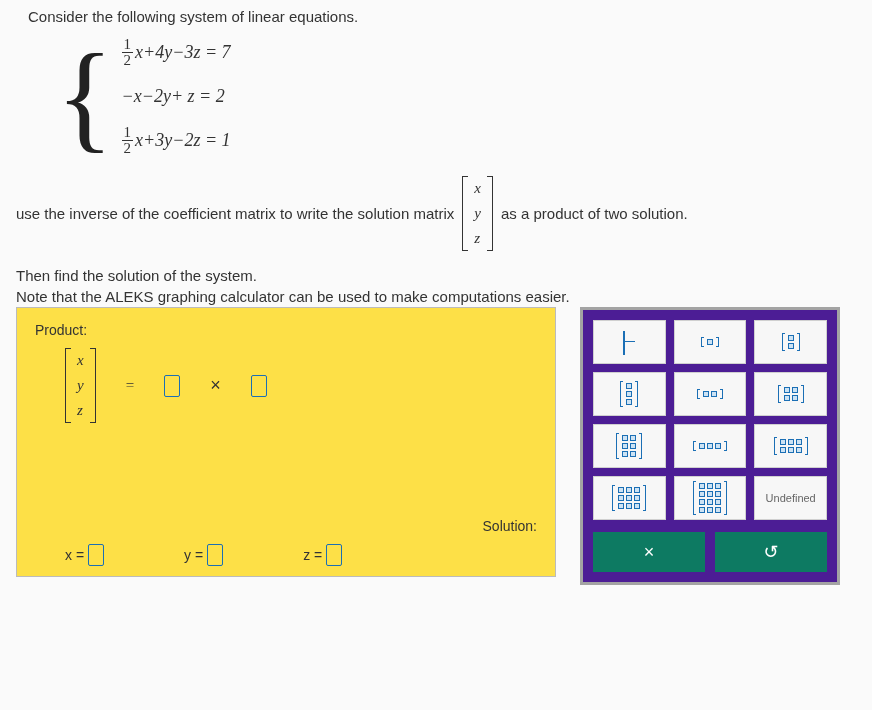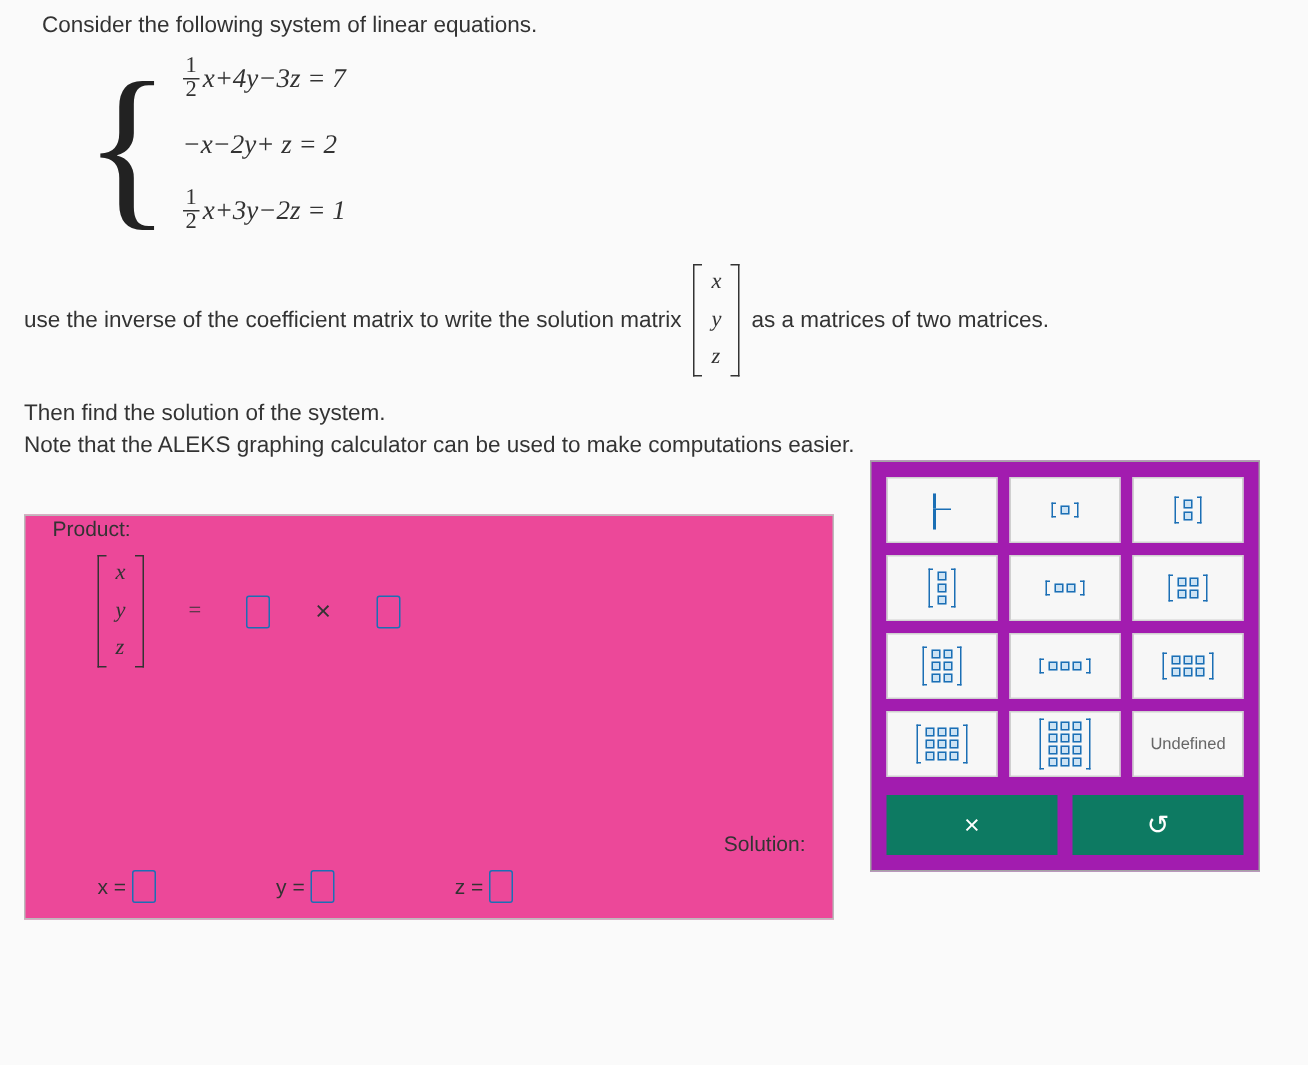--- a/index.html
+++ b/index.html
@@ -12,29 +12,29 @@
   .frac { display: inline-flex; flex-direction: column; align-items: center; font-style: normal; font-size: 15px; margin-right: 2px; }
   .frac .num, .frac .den { line-height: 1; padding: 0 2px; }
   .frac .num { border-bottom: 1px solid #333; }
   .inverse-line { display: flex; align-items: center; gap: 8px; margin-bottom: 14px; }
   .col-vector { display: inline-flex; align-items: center; font-family: 'Times New Roman', serif; font-style: italic; }
   .col-vector .br-l { border-left: 1.5px solid #333; border-top: 1.5px solid #333; border-bottom: 1.5px solid #333; width: 6px; align-self: stretch; }
   .col-vector .br-r { border-right: 1.5px solid #333; border-top: 1.5px solid #333; border-bottom: 1.5px solid #333; width: 6px; align-self: stretch; }
   .col-vector .cells { display: flex; flex-direction: column; gap: 8px; padding: 4px 6px; }
   .instructions { line-height: 1.4; }
   .workarea { display: flex; gap: 24px; align-items: flex-start; }
-  .panel { border: 1px solid #bbb; background: #ec4899; padding: 0 18px; width: 540px; height: 270px; position: relative; margin-top: 36px; }
+  .panel { border: 1px solid #bbb; background: #fde047; padding: 14px 18px; width: 540px; height: 270px; position: relative; }
   .panel-label { margin-bottom: 10px; font-size: 14px; }
   .product-row { display: flex; align-items: center; gap: 30px; margin-left: 30px; margin-top: 4px; }
   .slot-box { width: 16px; height: 22px; border: 1.5px solid #1b6fb5; border-radius: 2px; display: inline-block; }
   .mult-x { font-size: 18px; }
   .solution-section { position: absolute; bottom: 10px; left: 18px; right: 18px; text-align: right; }
   .solution-row { display: flex; gap: 80px; margin-top: 6px; margin-left: 30px; }
   .sol-item { display: flex; align-items: center; gap: 4px; font-size: 14px; }
-  .palette { background: #a21caf; border: 1px solid #a3a3a3; padding: 10px; width: 260px; }
+  .palette { background: #4c1d95; border: 3px solid #a3a3a3; padding: 10px; width: 260px; }
   .palette-grid { display: grid; grid-template-columns: repeat(3, 1fr); gap: 8px; }
   .pal-btn { height: 44px; border: 1px solid #d0d0d0; background: #f7f7f7; display: flex; align-items: center; justify-content: center; cursor: pointer; font-size: 13px; color: #1b6fb5; }
   .pal-actions { display: flex; gap: 10px; margin-top: 12px; }
   .act-btn { flex: 1; height: 40px; border: none; color: #fff; font-size: 18px; cursor: pointer; display: flex; align-items: center; justify-content: center; }
   .act-close { background: #0d7a62; }
   .act-reset { background: #0d7a62; }
   .mtx-icon { display: inline-flex; align-items: center; }
   .mtx-icon .mbr-l { border-left: 1.5px solid #1b6fb5; border-top: 1.5px solid #1b6fb5; border-bottom: 1.5px solid #1b6fb5; width: 3px; align-self: stretch; }
   .mtx-icon .mbr-r { border-right: 1.5px solid #1b6fb5; border-top: 1.5px solid #1b6fb5; border-bottom: 1.5px solid #1b6fb5; width: 3px; align-self: stretch; }
   .mtx-icon .mgrid { display: grid; gap: 2px; padding: 2px 3px; }
@@ -76,21 +76,21 @@
   <span>use the inverse of the coefficient matrix to write the solution matrix</span>
   <span class="col-vector">
     <span class="br-l"></span>
     <span class="cells">
       <span>x</span>
       <span>y</span>
       <span>z</span>
     </span>
     <span class="br-r"></span>
   </span>
-  <span>as a matrices of two matrices.</span>
+  <span>as a product of two solution.</span>
 </div>
 
 <div class="instructions">
   <div>Then find the solution of the system.</div>
   <div>Note that the ALEKS graphing calculator can be used to make computations easier.</div>
 </div>
 
 <div class="workarea">
   <div class="panel">
     <div class="panel-label">Product:</div>

